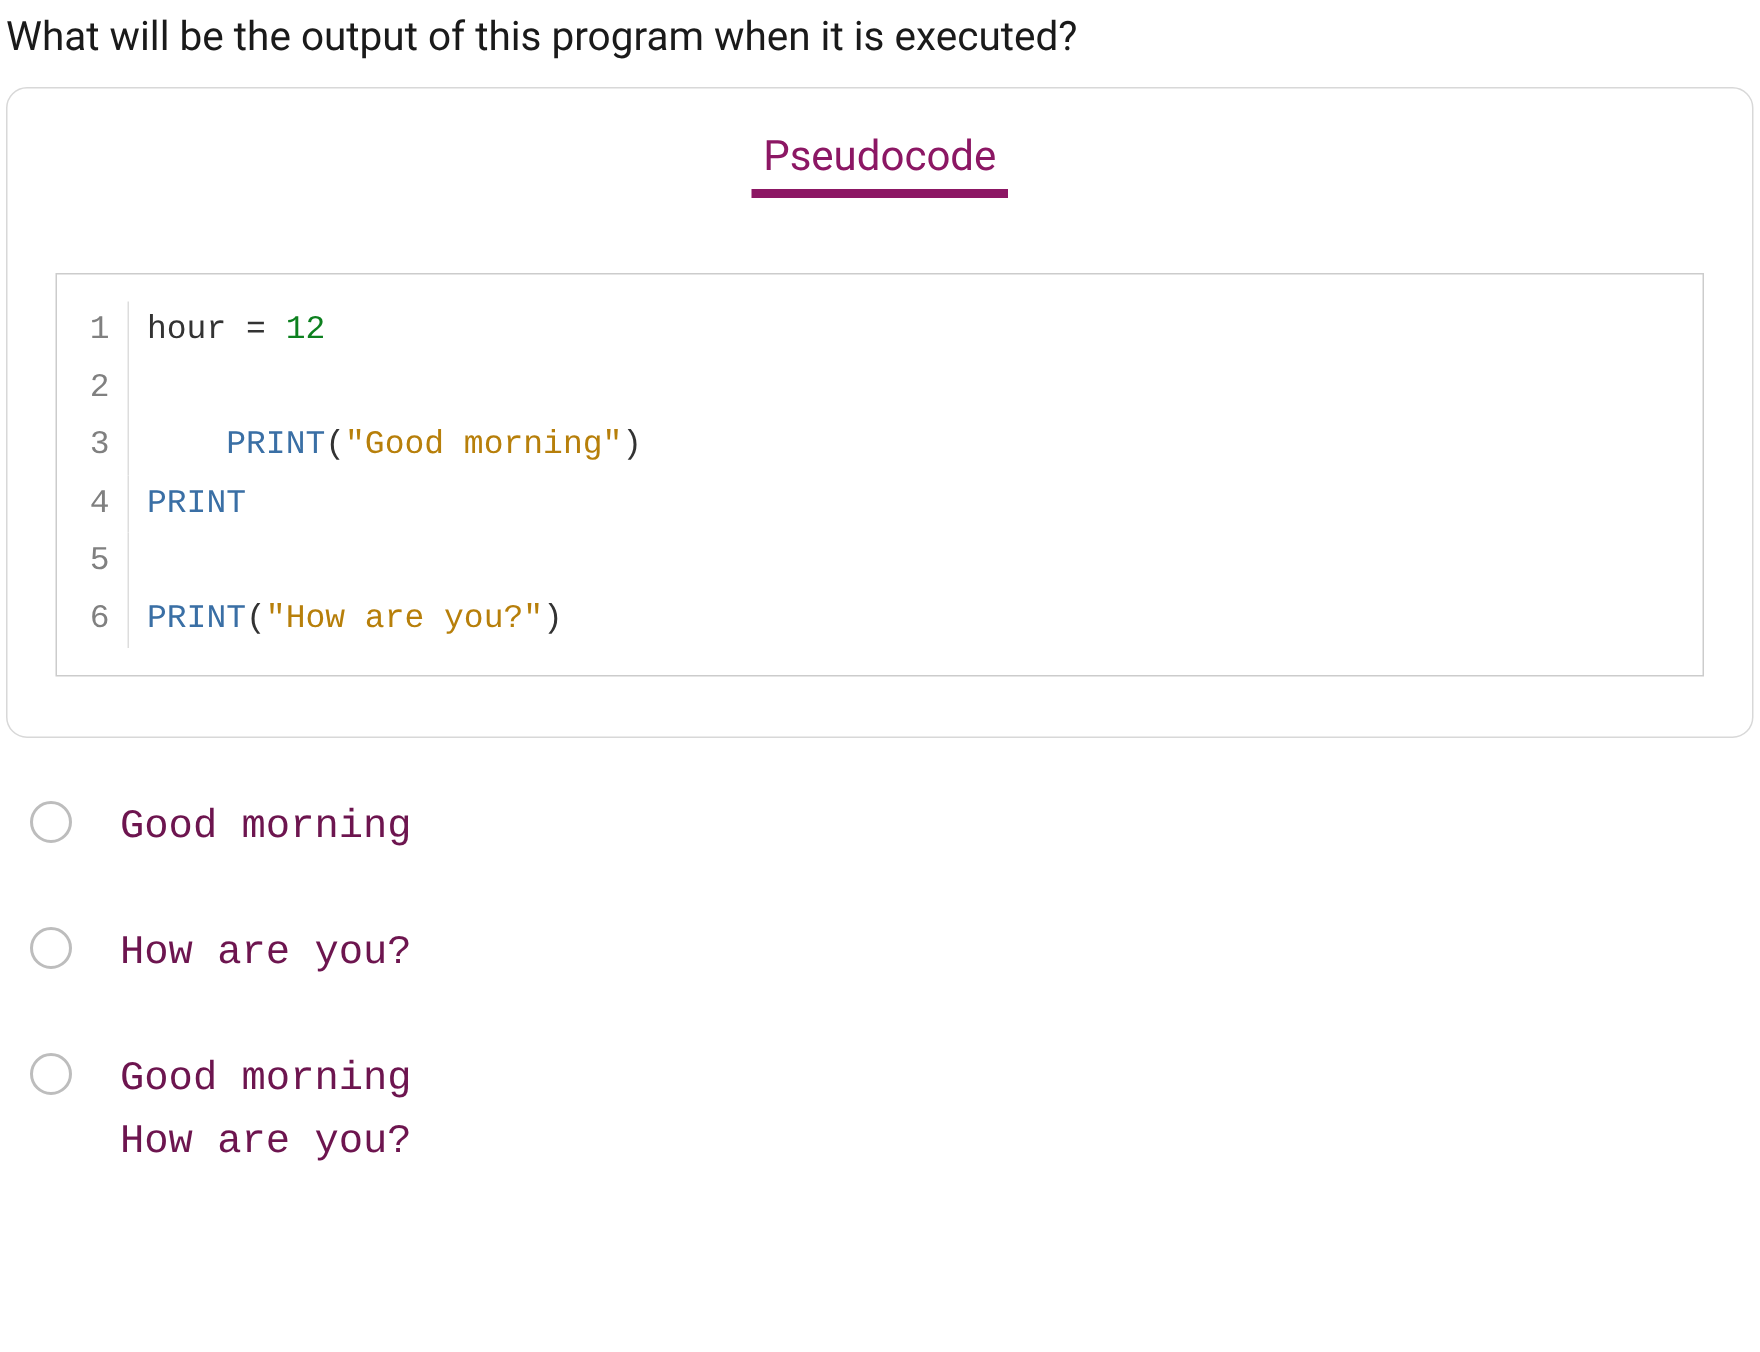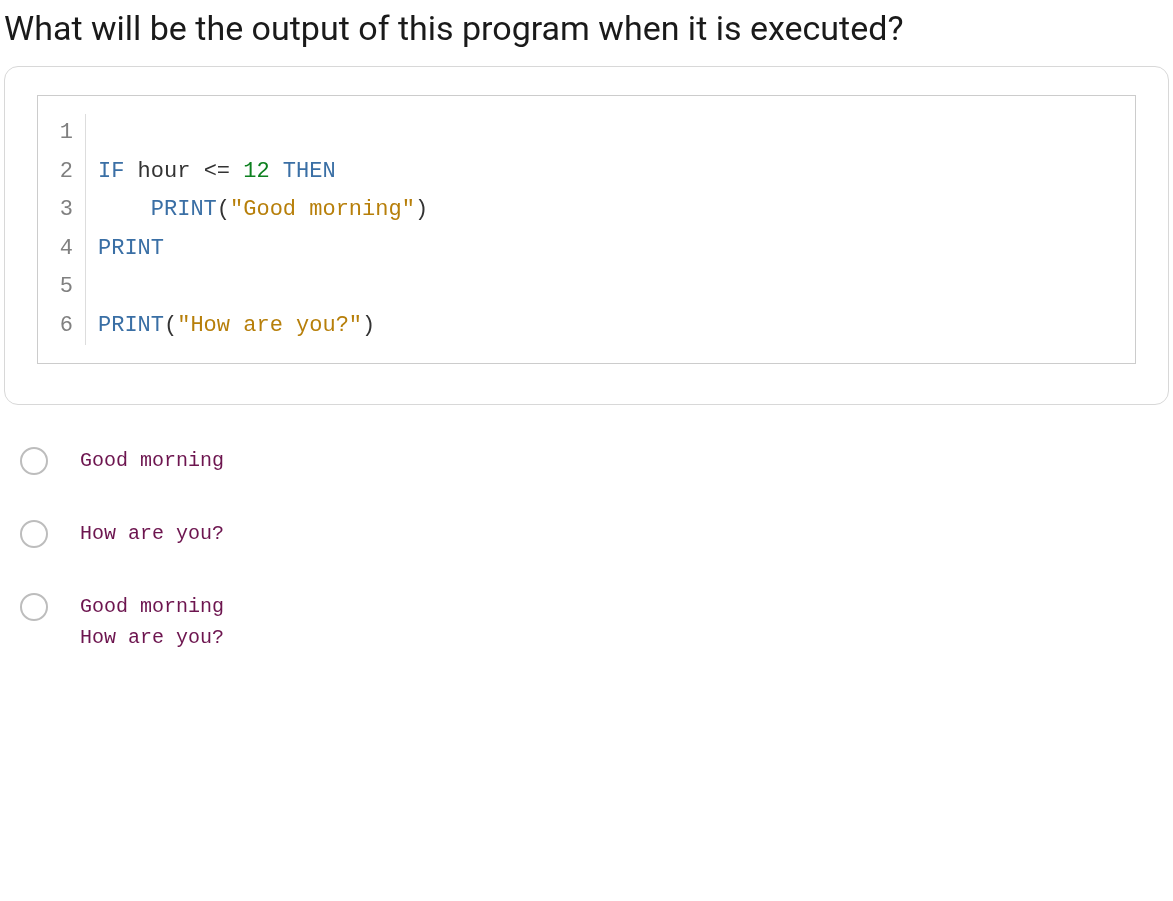--- a/index.html
+++ b/index.html
@@ -5,21 +5,21 @@
   * { box-sizing: border-box; }
   body {
     margin: 0;
     padding: 0;
     font-family: -apple-system, BlinkMacSystemFont, "Segoe UI", Roboto, sans-serif;
     background: #fff;
     color: #222;
     width: 1173px;
   }
   .question-text {
-    font-size: 34px;
+    font-size: 27px;
     font-weight: 400;
     padding: 8px 4px 18px 4px;
     color: #1a1a1a;
   }
   .codepanel {
     border: 1px solid #d8d8d8;
     border-radius: 14px;
     margin: 0 4px 40px 4px;
     padding: 28px 20px 40px 20px;
   }
@@ -81,42 +81,45 @@
     width: 28px;
     height: 28px;
     border: 2px solid #bdbdbd;
     border-radius: 50%;
     flex-shrink: 0;
     margin-right: 32px;
     margin-top: 2px;
   }
   .option-text {
     font-family: "SFMono-Regular", Consolas, "Liberation Mono", Menlo, monospace;
-    font-size: 20px;
+    font-size: 27px;
     color: #6d154f;
     line-height: 1.55;
     white-space: pre-line;
   }
 </style>
 </head>
 <body>
 
 <div class="question-text">What will be the output of this program when it is executed?</div>
 
 <div class="codepanel">
+  <div class="tab-row">
+    <div class="tab">Pseudocode</div>
+  </div>
 
   <div class="code-wrapper">
 
     <div class="code-line">
       <div class="lineno">1</div>
+      <div class="linecode"><span class="tok-id">hour</span><span class="tok-op"> = </span><span class="tok-num">12</span></div>
     </div>
 
     <div class="code-line">
       <div class="lineno">2</div>
-      <div class="linecode"><span class="tok-kw">IF</span><span class="tok-id"> hour </span><span class="tok-op">&lt;=</span><span> </span><span class="tok-num">12</span><span> </span><span class="tok-kw">THEN</span></div>
     </div>
 
     <div class="code-line">
       <div class="lineno">3</div>
       <div class="linecode"><span>    </span><span class="tok-fn">PRINT</span><span class="tok-p">(</span><span class="tok-str">"Good morning"</span><span class="tok-p">)</span></div>
     </div>
 
     <div class="code-line">
       <div class="lineno">4</div>
       <div class="linecode"><span class="tok-kw">PRINT</span></div>

